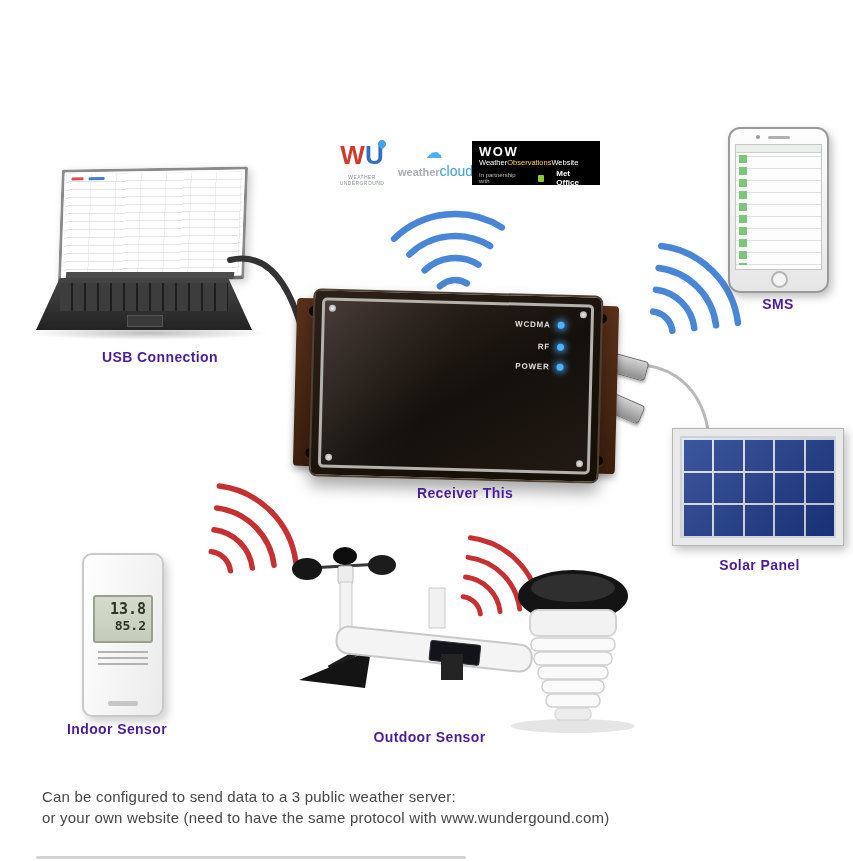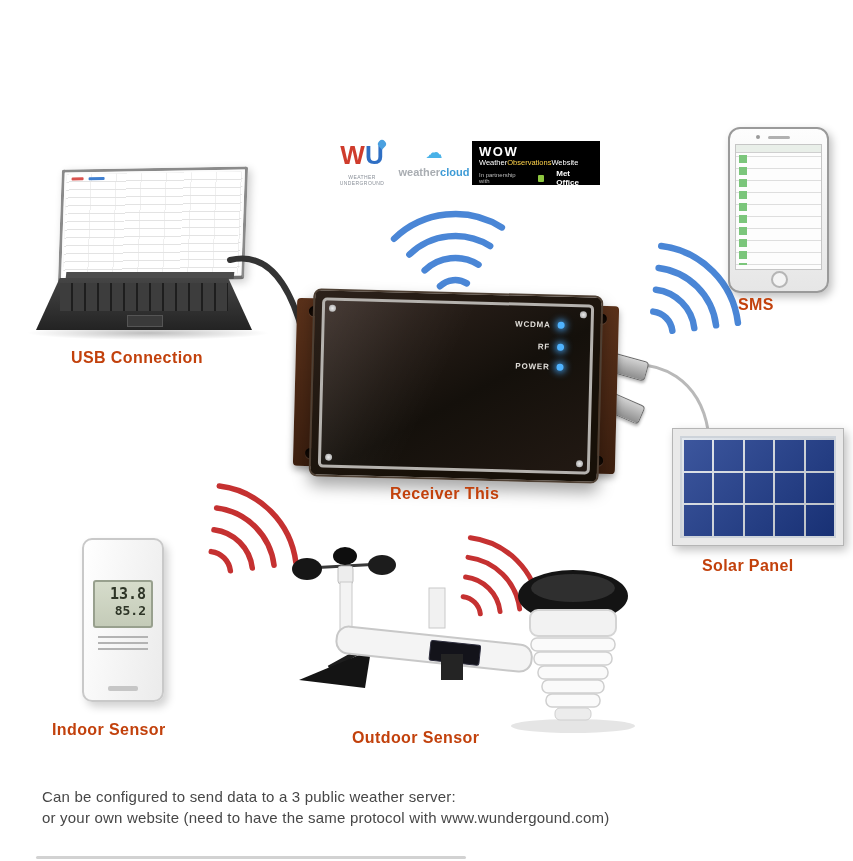--- a/index.html
+++ b/index.html
@@ -20,21 +20,21 @@
   .wu-letters{position:relative;line-height:28px;}
   .wu-w{color:#cf3c2c;font-weight:bold;font-size:26px;}
   .wu-u{color:#2f6fc4;font-weight:bold;font-size:26px;}
   .wu-drop{position:absolute;top:-1px;right:8px;width:8px;height:8px;background:#4aa0e0;
     border-radius:50% 50% 50% 0;transform:rotate(-45deg);}
   .wu-caption{font-size:5px;color:#8a9099;letter-spacing:.4px;margin-top:1px;}
 
   .wc-logo{position:absolute;left:398px;top:144px;width:72px;height:42px;text-align:center;}
   .wc-cloud-icon{display:block;color:#49b2e8;font-size:17px;line-height:18px;}
   .wc-weather{color:#a9adb2;font-size:11px;font-weight:bold;}
-  .wc-cloud{color:#3d9bd6;font-size:11px;font-weight:bold;}
+  .wc-cloud{color:#3d9bd6;font-size:14px;font-weight:normal;}
 
   .wow-logo{position:absolute;left:472px;top:141px;width:128px;height:44px;background:#000;
     color:#fff;padding:4px 7px;box-sizing:border-box;}
   .wow-title{font-size:13px;font-weight:bold;letter-spacing:1.5px;line-height:13px;}
   .wow-subtitle{font-size:7.5px;line-height:9px;white-space:nowrap;}
   .wow-yellow{color:#ffd24a;}
   .wow-partner-row{display:flex;align-items:center;gap:12px;margin-top:2px;}
   .wow-partner-text{font-size:6px;color:#bdbdbd;}
   .met-badge{width:7px;height:7px;background:#8dc63f;border-radius:1px;display:inline-block;}
   .wow-met{font-size:8px;font-weight:bold;}
@@ -112,21 +112,21 @@
   
   .solar{position:absolute;left:672px;top:428px;width:172px;height:118px;background:#e9e9e9;
     border:1px solid #b5b5b5;box-shadow:3px 4px 9px rgba(0,0,0,.25);padding:7px;box-sizing:border-box;}
   .solar-cells{width:100%;height:100%;background-color:#1d3b8e;border:2px solid #cdd3da;box-sizing:border-box;
     background-image:
       linear-gradient(135deg, rgba(255,255,255,.14), rgba(0,0,0,.18)),
       repeating-linear-gradient(to right, #dfe5ec 0 2px, transparent 2px 20%),
       repeating-linear-gradient(to bottom, #dfe5ec 0 2px, transparent 2px 33.4%);}
 
   
-  .indoor{position:absolute;left:82px;top:538px;width:78px;height:160px;border-radius:10px;
+  .indoor{position:absolute;left:82px;top:553px;width:78px;height:160px;border-radius:10px;
     background:linear-gradient(100deg,#ffffff,#ebebeb);border:2px solid #c9c9c9;
     box-shadow:4px 5px 9px rgba(0,0,0,.18);}
   .indoor-lcd{position:absolute;top:40px;left:9px;right:9px;height:48px;border-radius:3px;
     background:linear-gradient(#d6dccb,#c4cbb8);border:2px solid #98a08e;padding:3px 5px;
     box-sizing:border-box;font-family:"DejaVu Sans Mono", monospace;font-weight:bold;
     color:#2e3527;text-align:right;}
   .lcd-top{font-size:15px;line-height:18px;}
   .lcd-bottom{font-size:13px;line-height:16px;}
   .indoor-bars{position:absolute;top:96px;left:14px;right:14px;height:16px;
     background:repeating-linear-gradient(to bottom,#b3b3b3 0 2px, transparent 2px 6px);}
@@ -141,22 +141,22 @@
   .wave{position:absolute;width:120px;height:110px;transform-origin:50% 100%;}
   .wave svg{display:block;}
   .wave path{fill:none;stroke-width:6.5;stroke-linecap:round;}
   .wave-blue path{stroke:#4a86d6;}
   .wave-red path{stroke:#c53131;stroke-width:5.5;}
 
   
   .wires{position:absolute;left:0;top:0;width:853px;height:861px;pointer-events:none;}
 
   
-  .node-label{position:absolute;font-weight:bold;font-size:16px;color:#c2410c;
-    letter-spacing:.4px;}
+  .node-label{position:absolute;font-weight:bold;font-size:14px;color:#4c1d95;
+    letter-spacing:.4px;text-align:center;}
   .footer{position:absolute;left:42px;top:786px;font-size:15px;color:#474747;
     line-height:21px;letter-spacing:.2px;}
   .scrollbar{position:absolute;left:36px;top:856px;width:430px;height:3px;background:#d2d2d2;
     border-radius:2px;}
 </style>
 </head>
 <body>
 
 <div id="canvas">
 
@@ -193,21 +193,21 @@
         <span class="mark mark-red"></span>
         <span class="mark mark-blue"></span>
       </div>
     </div>
     <div class="laptop-hinge"></div>
     <div class="laptop-base">
       <div class="laptop-keys"></div>
       <div class="laptop-touchpad"></div>
     </div>
   </div>
-  <div class="node-label" style="left:71px;top:349px;width:150px;">USB Connection</div>
+  <div class="node-label" style="left:85px;top:349px;width:150px;">USB Connection</div>
 
   <div class="wave wave-blue" style="left:395px;top:190px;transform:rotate(-6deg);">
     <svg width="120" height="110" viewBox="0 0 120 110">
       <path d="M46.5 94.7 A22 22 0 0 1 73.5 94.7"></path>
       <path d="M32.9 77.3 A44 44 0 0 1 87.1 77.3"></path>
       <path d="M19.4 60 A66 66 0 0 1 100.6 60"></path>
       <path d="M5.8 42.7 A88 88 0 0 1 114.2 42.7"></path>
     </svg>
   </div>
 

